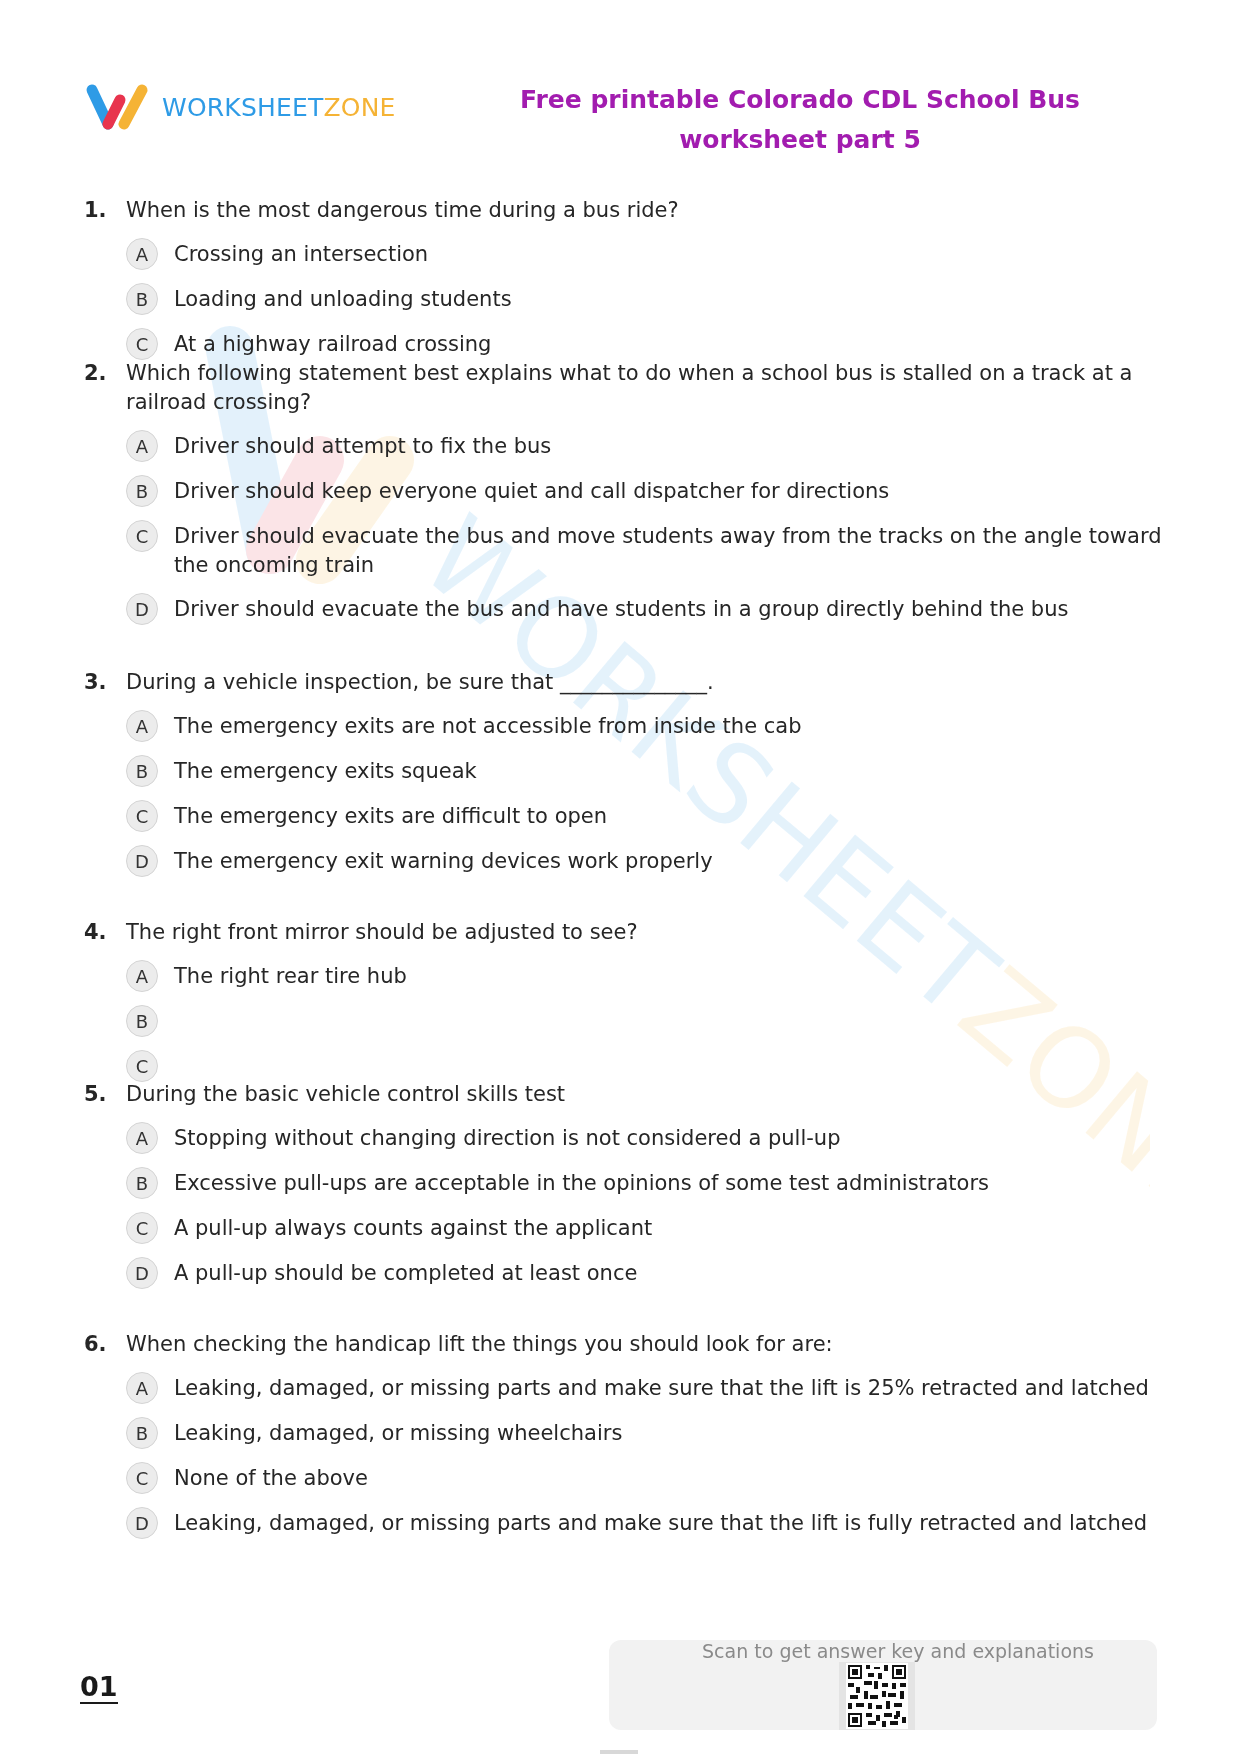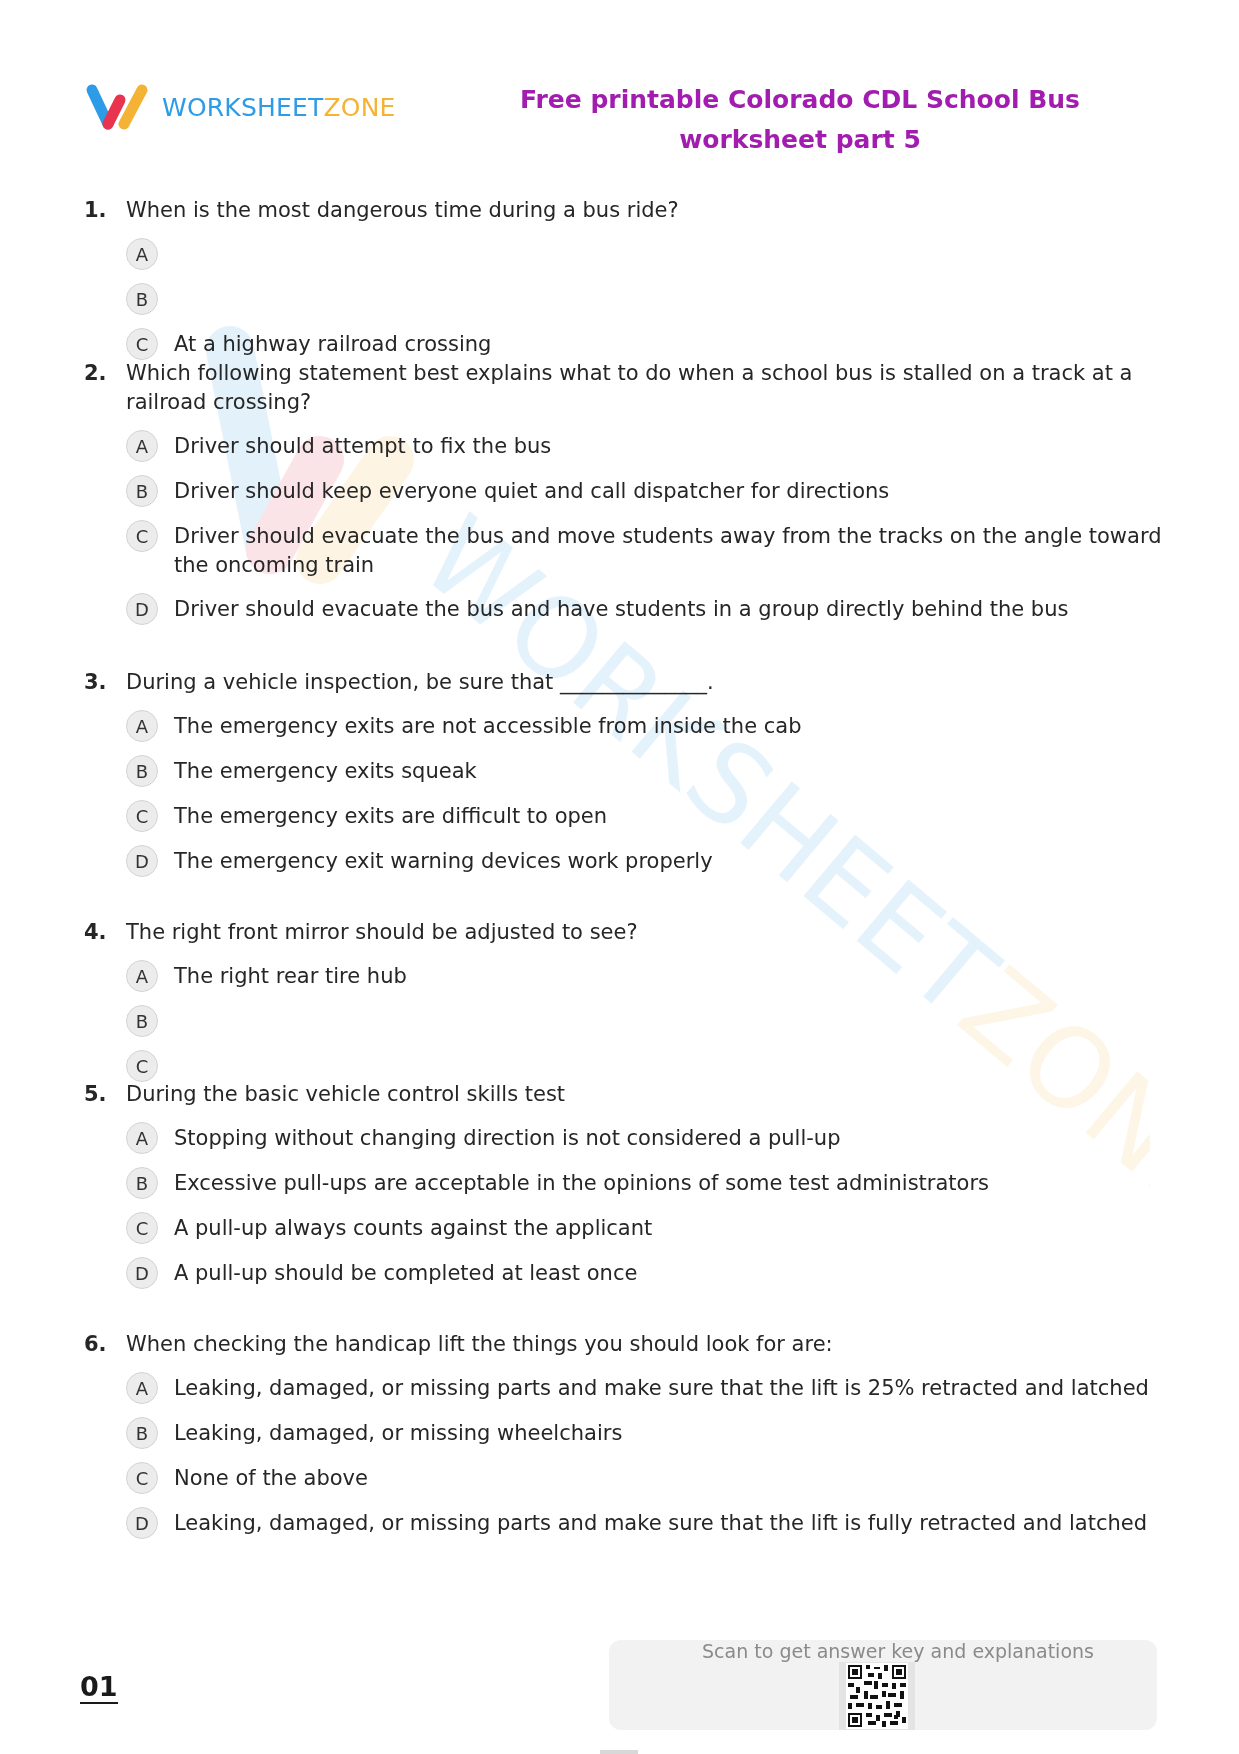--- a/index.html
+++ b/index.html
@@ -67,23 +67,25 @@
 </svg>
 
 <div class="q" style="top:196px;">
   <div class="q-head">
     <span class="q-num">1.</span>
     <span class="q-text">When is the most dangerous time during a bus ride?</span>
   </div>
   <div class="opts two">
     <div class="opt">
         <span class="letter">A</span>
-      </div>
-    <div class="opt">
-        <span class="letter">B</span>
+        <span class="opt-text">Crossing an intersection</span>
+      </div>
+    <div class="opt">
+        <span class="letter">B</span>
+        <span class="opt-text">Loading and unloading students</span>
       </div>
     <div class="opt">
         <span class="letter">C</span>
         <span class="opt-text">At a highway railroad crossing</span>
       </div>
   </div>
 </div>
 
 <div class="q" style="top:359px;">
   <div class="q-head">

